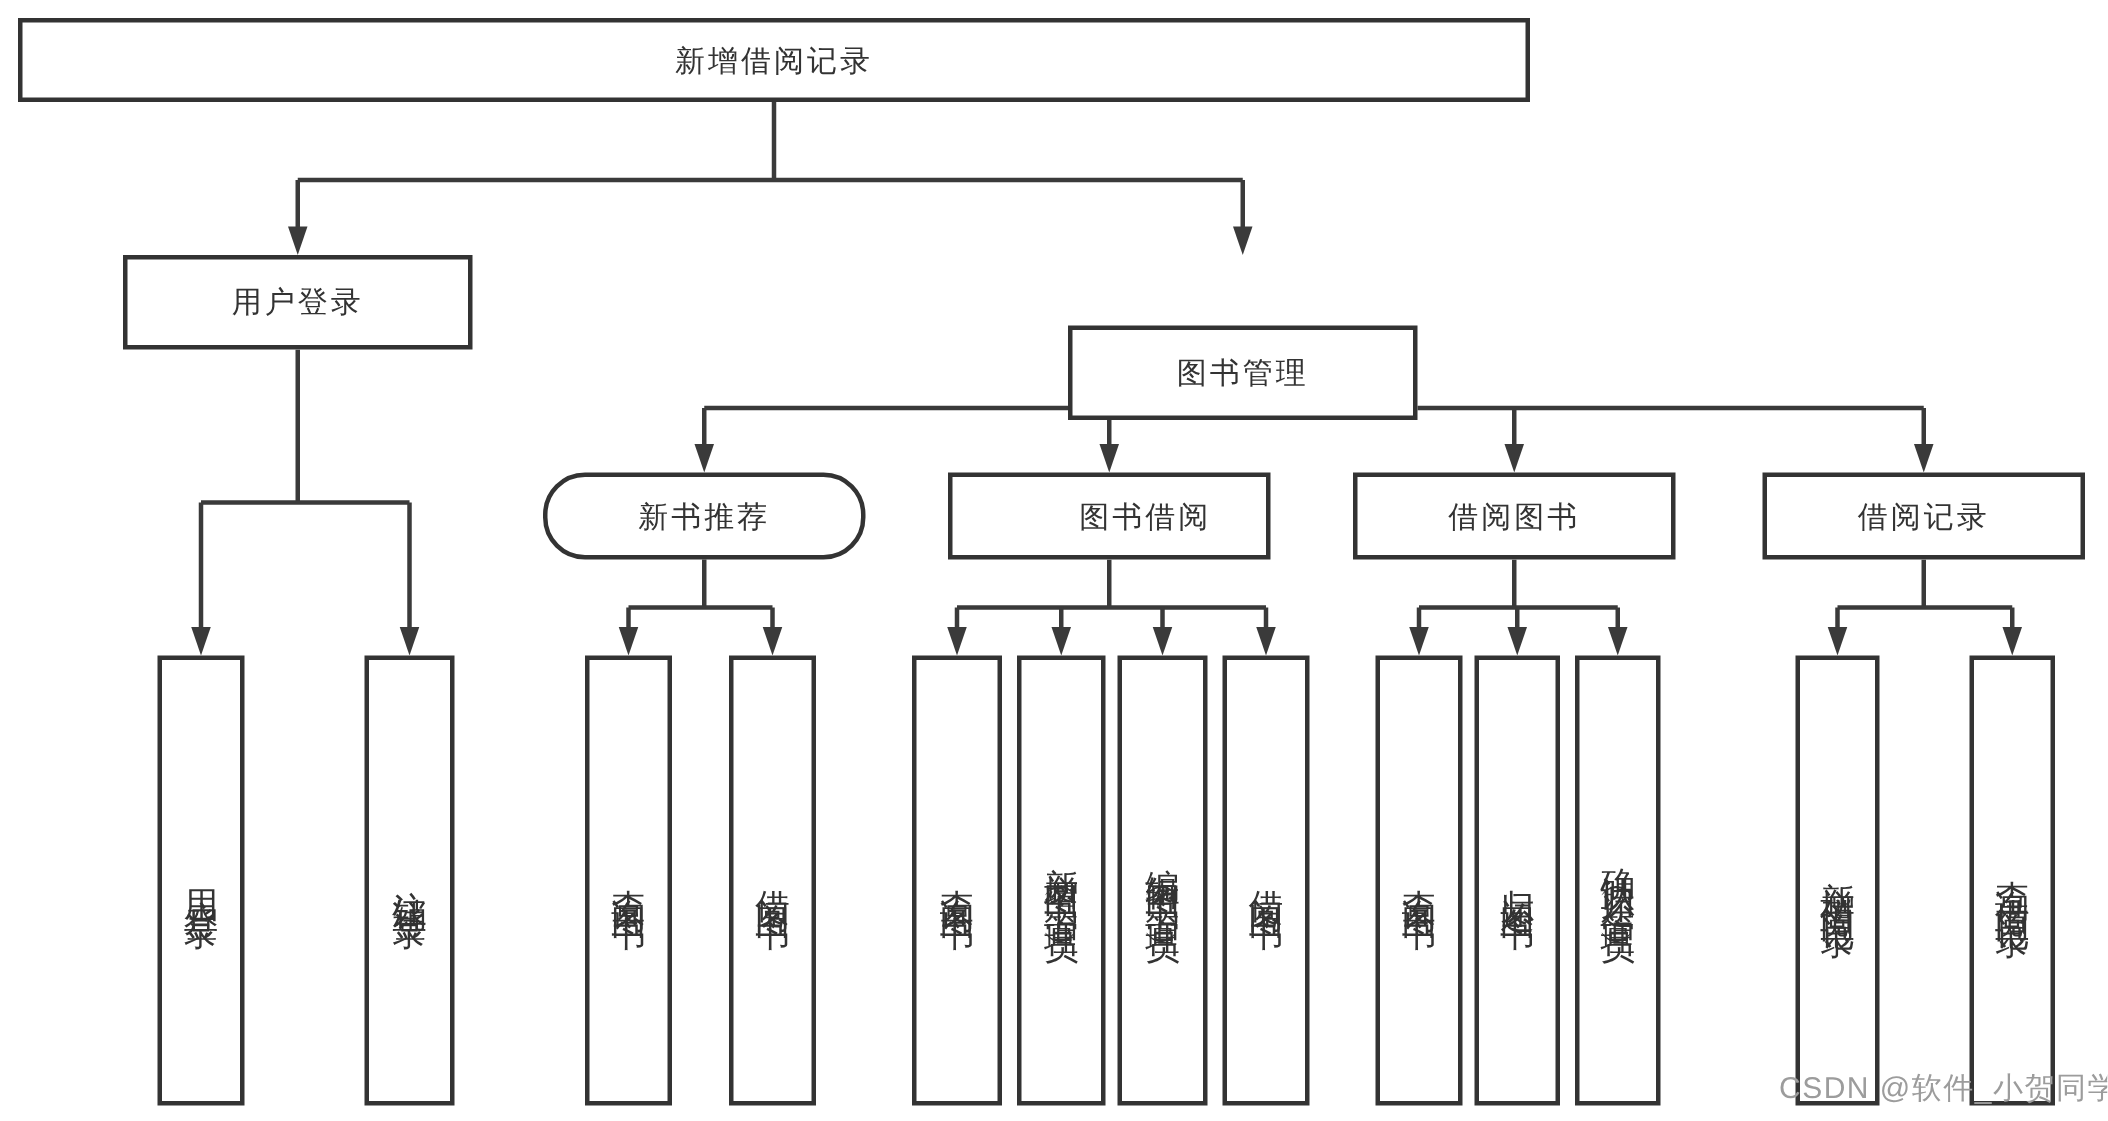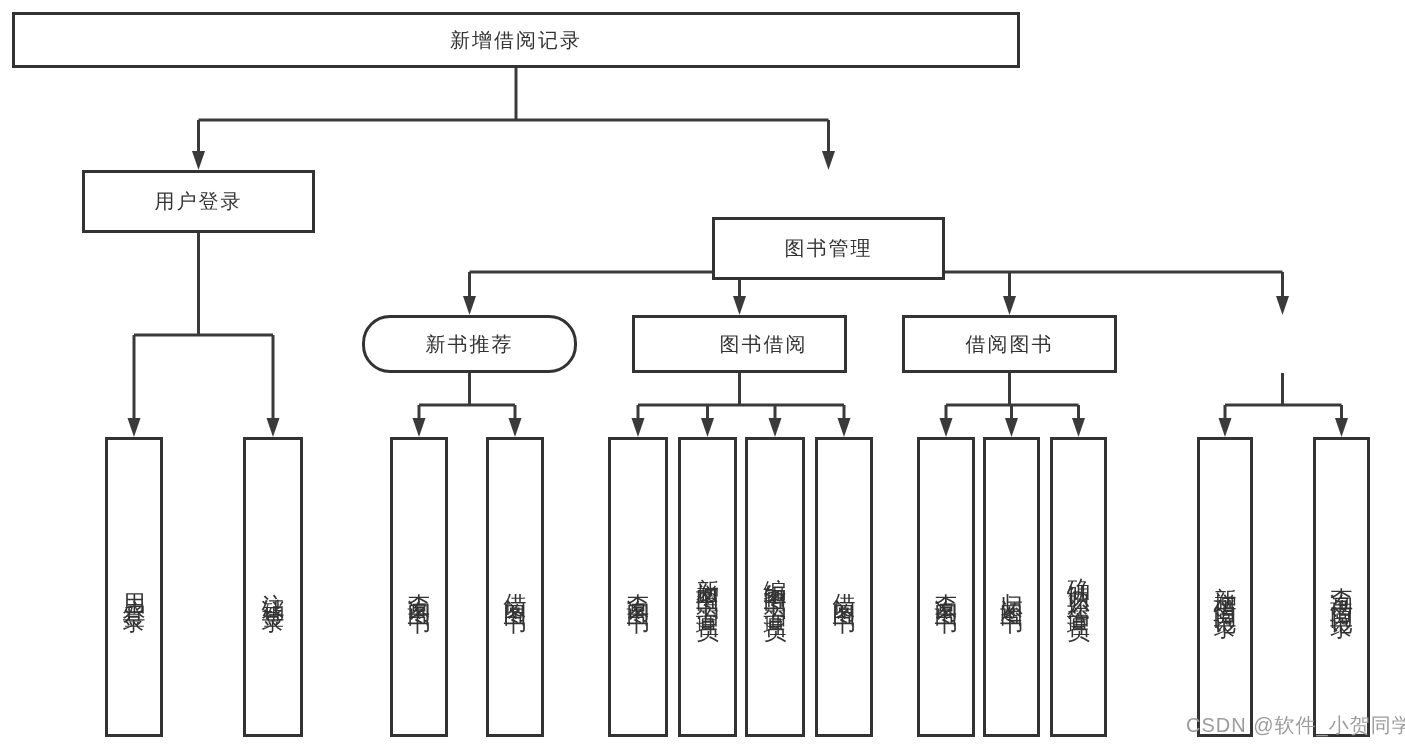--- a/index.html
+++ b/index.html
@@ -163,20 +163,23 @@
 
   <div class="node h-node lvl3-a">
     <span>新书推荐</span>
   </div>
   <div class="node h-node lvl3-b">
     <span>图书借阅</span>
   </div>
   <div class="node h-node lvl3-c">
     <span>借阅图书</span>
   </div>
+  <div class="node h-node lvl3-d">
+    <span>借阅记录</span>
+  </div>
 
   <div class="node v-node leaf leaf-a1">
     <span>用户登录</span>
   </div>
   <div class="node v-node leaf leaf-a2">
     <span>注销登录</span>
   </div>
 
   <div class="node v-node leaf leaf-b1">
     <span>查询图书</span>

